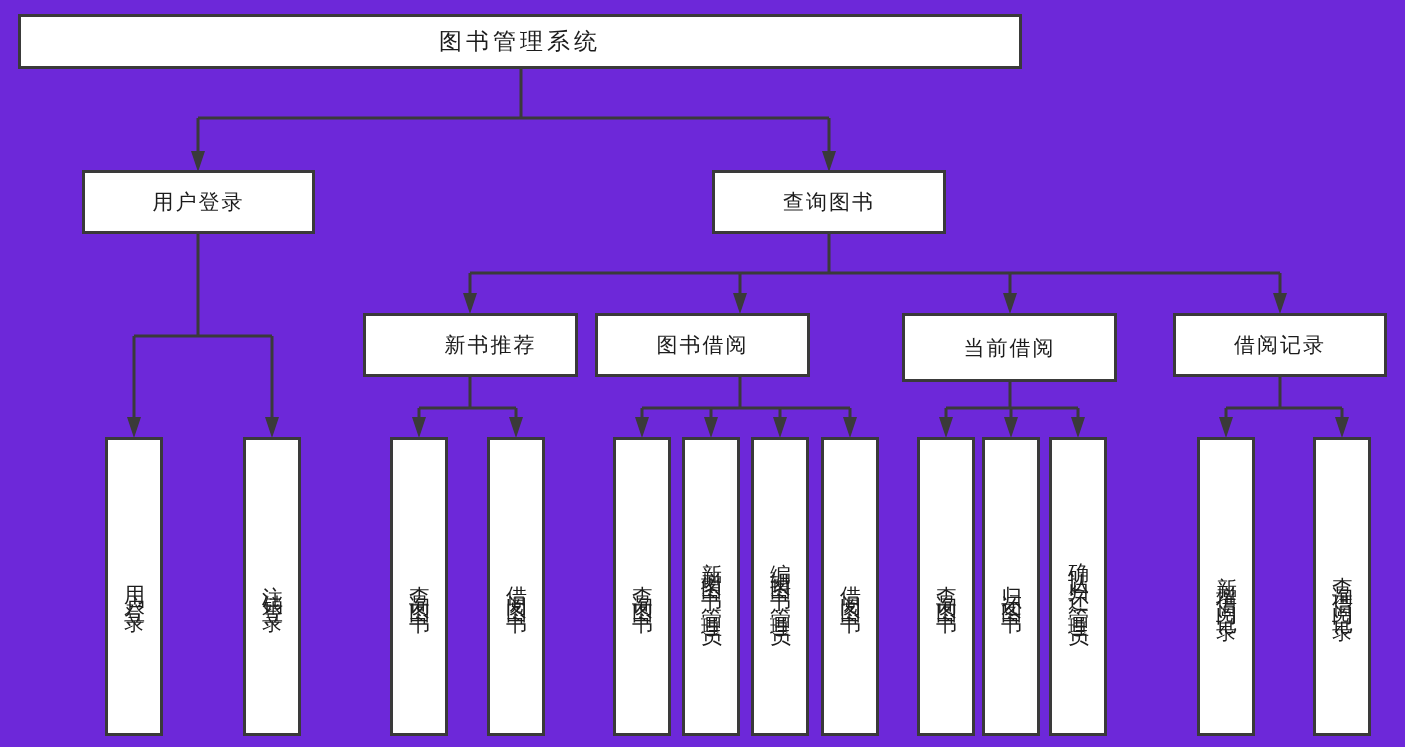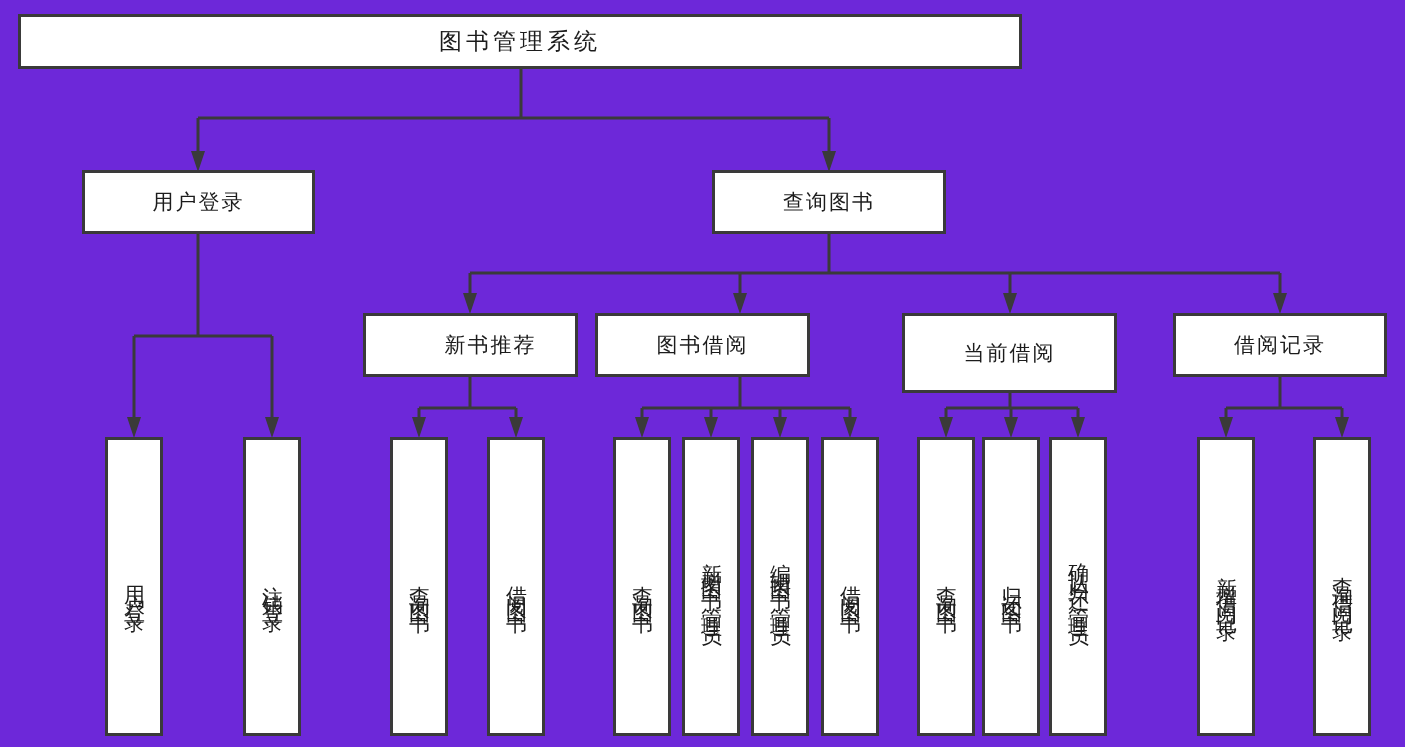--- a/index.html
+++ b/index.html
@@ -87,21 +87,21 @@
   <div class="node h-node" style="left:712px; top:170px; width:234px; height:64px;">
     <span class="lbl">查询图书</span>
   </div>
 
   <div class="node h-node" style="left:363px; top:313px; width:215px; height:64px;padding-left:40px;">
     <span class="lbl">新书推荐</span>
   </div>
   <div class="node h-node" style="left:595px; top:313px; width:215px; height:64px;">
     <span class="lbl">图书借阅</span>
   </div>
-  <div class="node h-node" style="left:902px; top:313px; width:215px; height:80px;">
+  <div class="node h-node" style="left:902px; top:313px; width:215px; height:69px;">
     <span class="lbl">当前借阅</span>
   </div>
   <div class="node h-node" style="left:1173px; top:313px; width:214px; height:64px;">
     <span class="lbl">借阅记录</span>
   </div>
 
   <div class="node v-node" style="left:105px; top:437px; width:58px; height:299px;">
     <span class="lbl">用户登录</span>
   </div>
   <div class="node v-node" style="left:243px; top:437px; width:58px; height:299px;">

